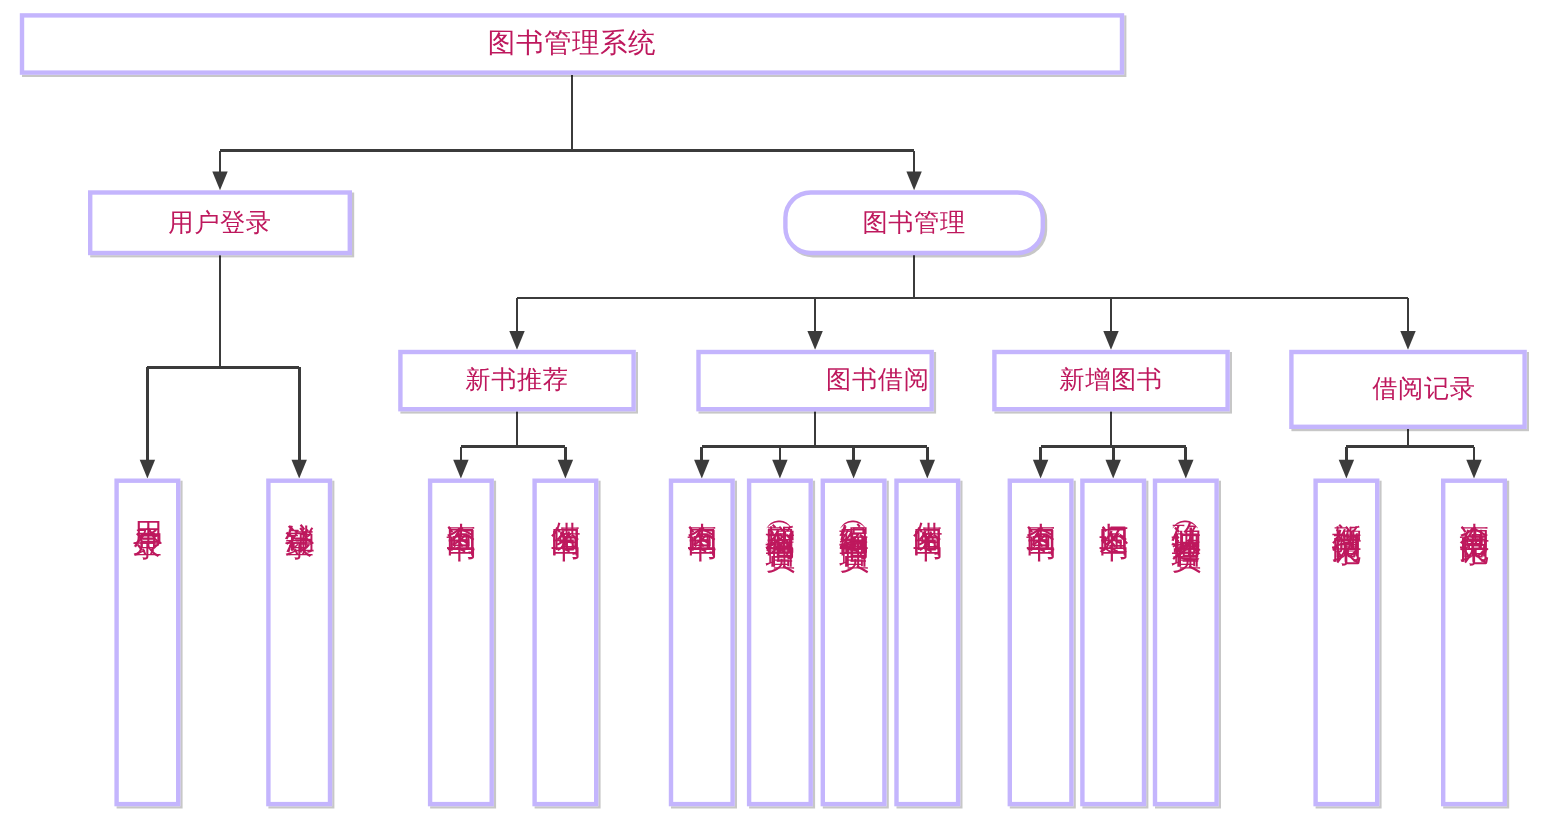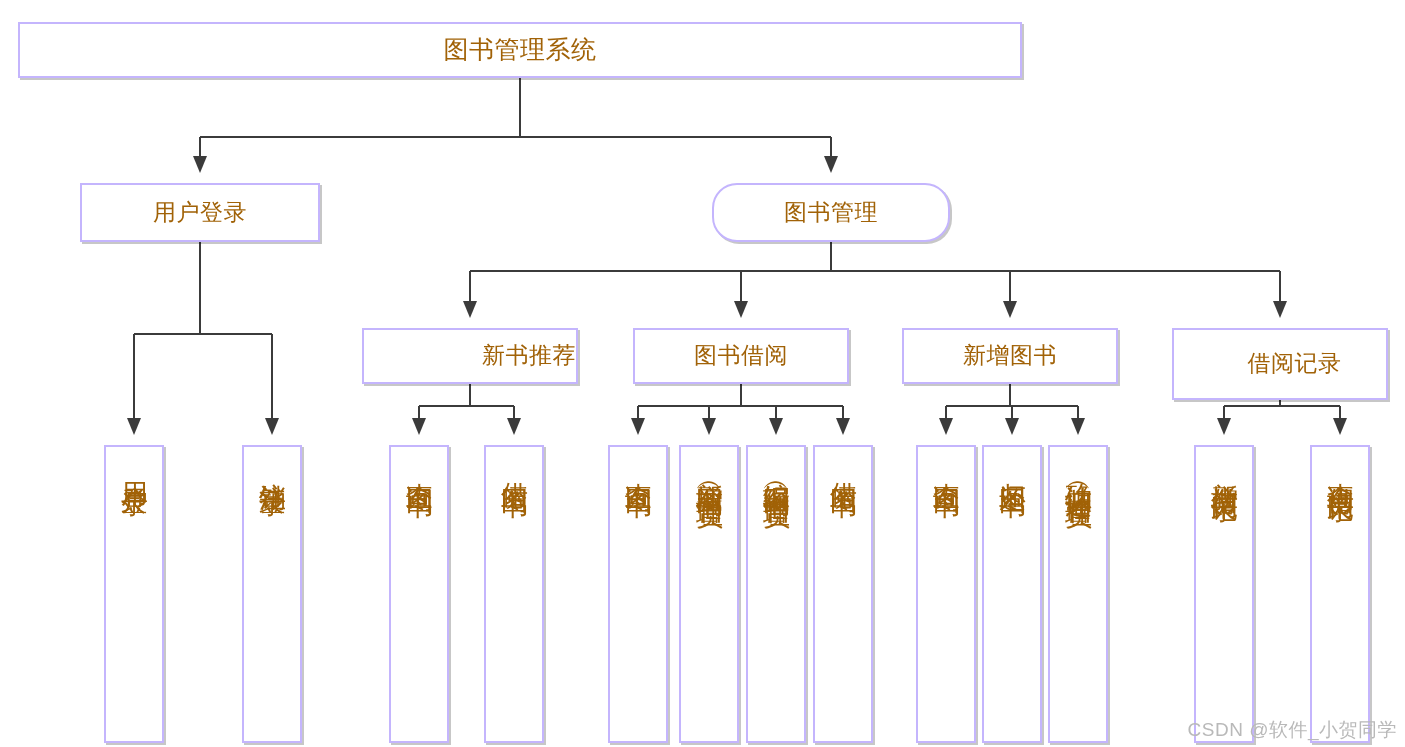--- a/index.html
+++ b/index.html
@@ -21,27 +21,26 @@
     left: 0;
     top: 0;
     width: 1405px;
     height: 747px;
   }
   
   .node {
     position: absolute;
     box-sizing: border-box;
     background: #ffffff;
-    border: 2px solid #c4b5fd;
+    border: 4px solid #c4b5fd;
     box-shadow: 2px 2px 0 rgba(0,0,0,0.22);
     display: flex;
     align-items: center;
     justify-content: center;
-    color: #a16207;
-    margin-top: 10px;
+    color: #be185d;
   }
   .node .label {
     display: block;
     text-align: center;
     line-height: 1.18;
     letter-spacing: 0.5px;
   }
   
   .node.root .label   { font-size: 25px; }
   
@@ -134,24 +133,24 @@
   <div id="nodes">
       <div class="node root" style="left: 18px; top: 12px; width: 1004px; height: 56px;">
         <span class="label">图书管理系统</span>
       </div>
       <div class="node branch" style="left: 80px; top: 173px; width: 240px; height: 59px;">
         <span class="label">用户登录</span>
       </div>
       <div class="node branch" style="left: 712px; top: 173px; width: 238px; height: 59px; border-radius: 25px;">
         <span class="label">图书管理</span>
       </div>
-      <div class="node branch" style="left: 362px; top: 318px; width: 216px; height: 56px; justify-content: flex-end;">
+      <div class="node branch" style="left: 362px; top: 318px; width: 216px; height: 56px;">
         <span class="label">新书推荐</span>
       </div>
-      <div class="node branch" style="left: 633px; top: 318px; width: 216px; height: 56px;">
+      <div class="node branch" style="left: 633px; top: 318px; width: 216px; height: 56px; justify-content: flex-end;">
         <span class="label">图书借阅</span>
       </div>
       <div class="node branch" style="left: 902px; top: 318px; width: 216px; height: 56px;">
         <span class="label">新增图书</span>
       </div>
       <div class="node branch" style="left: 1172px; top: 318px; width: 216px; height: 72px; padding-left: 29px;">
         <span class="label">借阅记录</span>
       </div>
       <div class="node leaf" style="left: 104px; top: 435px; width: 60px; height: 298px;">
         <span class="label">用户登录</span>
@@ -187,14 +186,13 @@
         <span class="label">确认归还（管理员）</span>
       </div>
       <div class="node leaf" style="left: 1194px; top: 435px; width: 60px; height: 298px;">
         <span class="label">新增借阅记录</span>
       </div>
       <div class="node leaf" style="left: 1310px; top: 435px; width: 60px; height: 298px;">
         <span class="label">查询借阅记录</span>
       </div>
     </div>
 
-  <div id="watermark">CSDN @软件_小贺同学</div>
 </div>
 
 </body></html>

